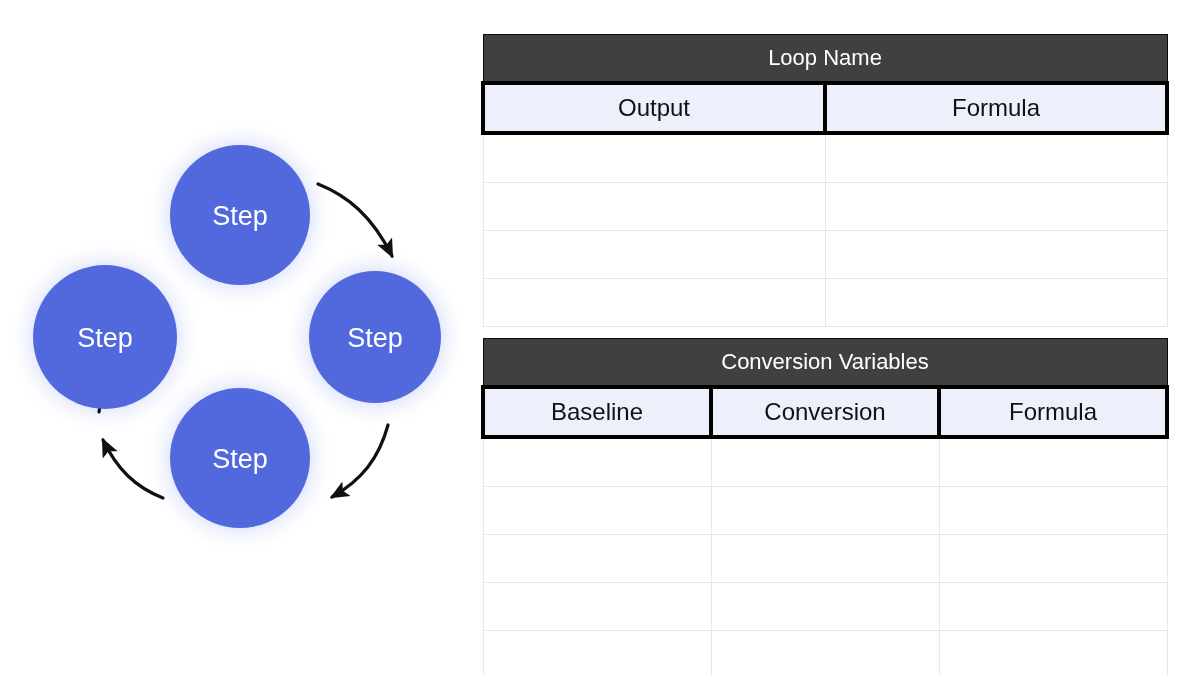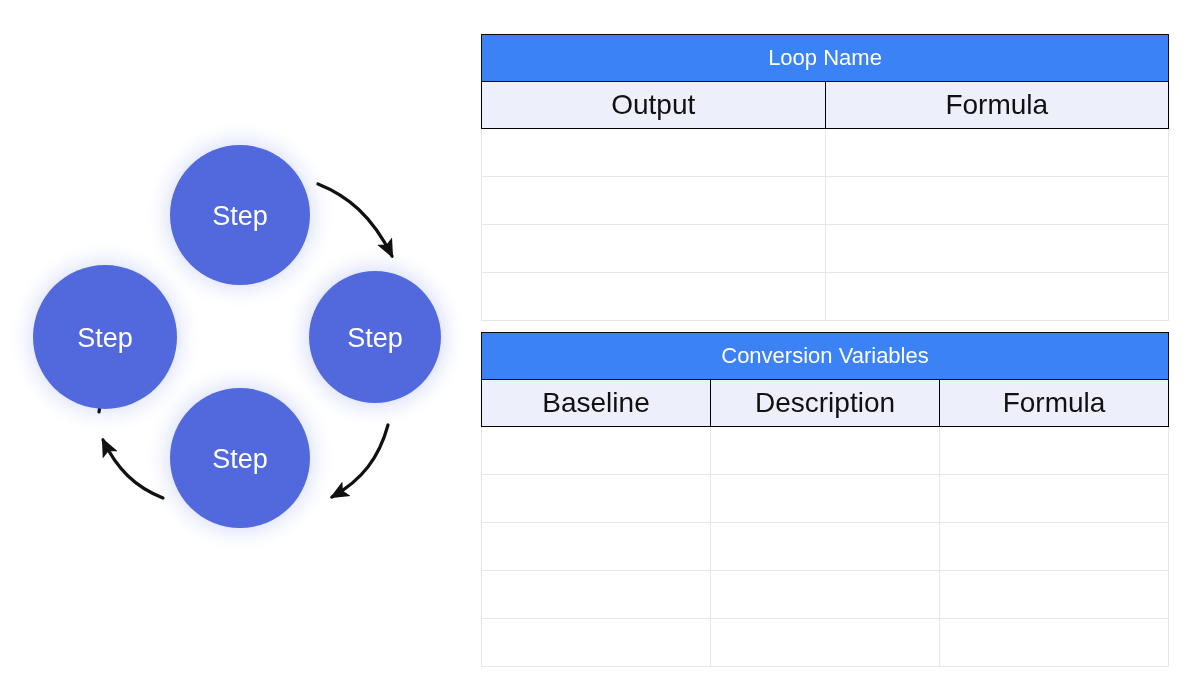--- a/index.html
+++ b/index.html
@@ -45,39 +45,39 @@
     top: 34px;
     width: 688px;
   }
   .sheet {
     width: 100%;
     border-collapse: collapse;
     table-layout: fixed;
     background: #ffffff;
   }
   .title-bar {
-    background: #3b82f6;
+    background: #404040;
     color: #ffffff;
     font-size: 22px;
     font-weight: 400;
     text-align: center;
     height: 46px;
     line-height: 46px;
     padding: 0;
     border: 1px solid #0a0a0a;
   }
   .col-head {
     background: #edeffb;
     color: #111111;
-    font-size: 28px;
+    font-size: 24px;
     font-weight: 400;
     text-align: center;
     height: 46px;
     padding: 0;
-    border: 1px solid #000000;
+    border: 4px solid #000000;
   }
   .cell {
     background: #ffffff;
     height: 47px;
     padding: 0;
     border: 1px solid #e6e7ec;
   }
   .gap-block {
     height: 11px;
   }
@@ -167,21 +167,21 @@
 
   <div class="gap-block"></div>
 
   <table class="sheet">
     <thead>
       <tr>
         <th class="title-bar" colspan="3">Conversion Variables</th>
       </tr>
       <tr>
         <th class="col-head" style="width:33.3%">Baseline</th>
-        <th class="col-head" style="width:33.4%">Description</th>
+        <th class="col-head" style="width:33.4%">Conversion</th>
         <th class="col-head" style="width:33.3%">Formula</th>
       </tr>
     </thead>
     <tbody>
       <tr>
         <td class="cell"></td>
         <td class="cell"></td>
         <td class="cell"></td>
       </tr>
       <tr>

